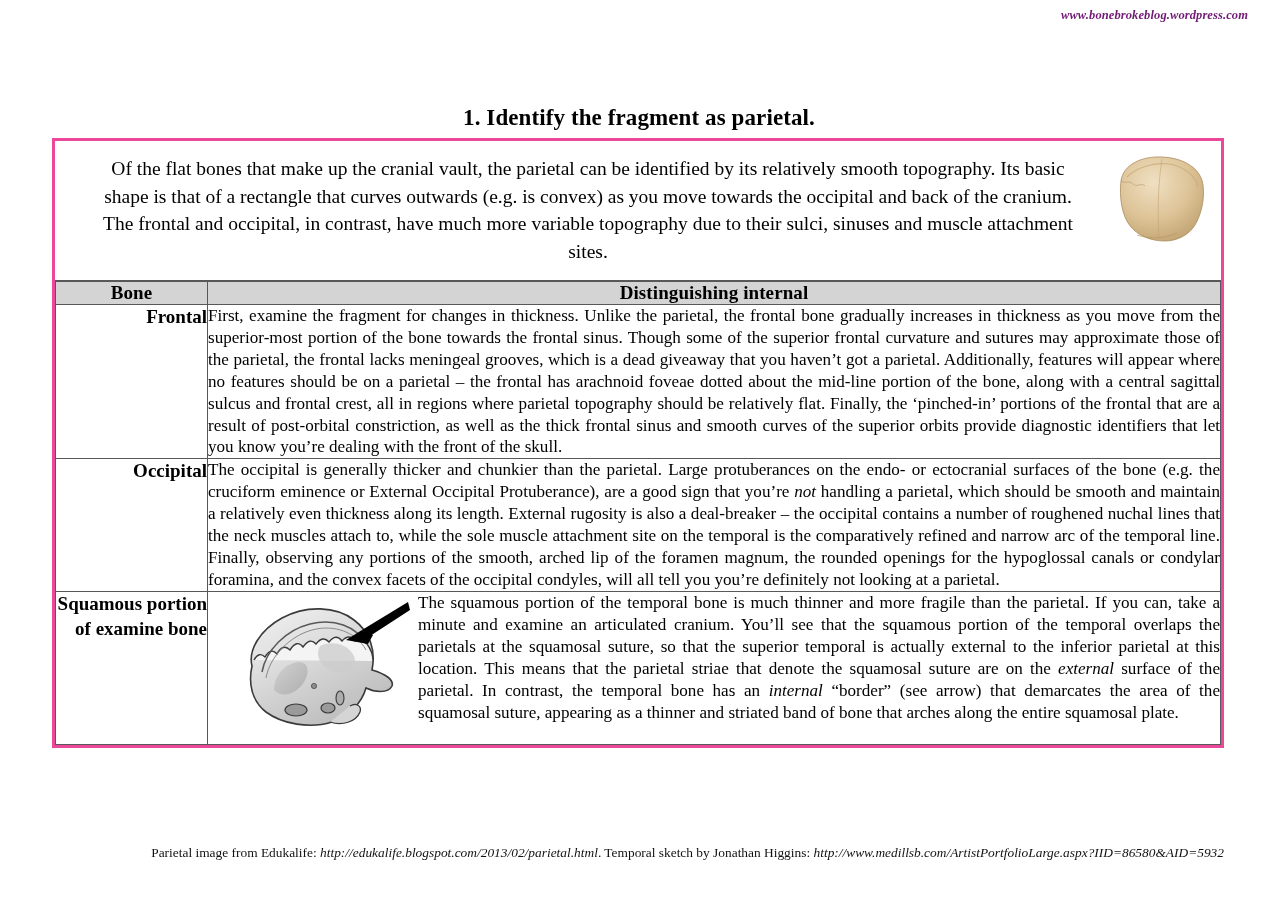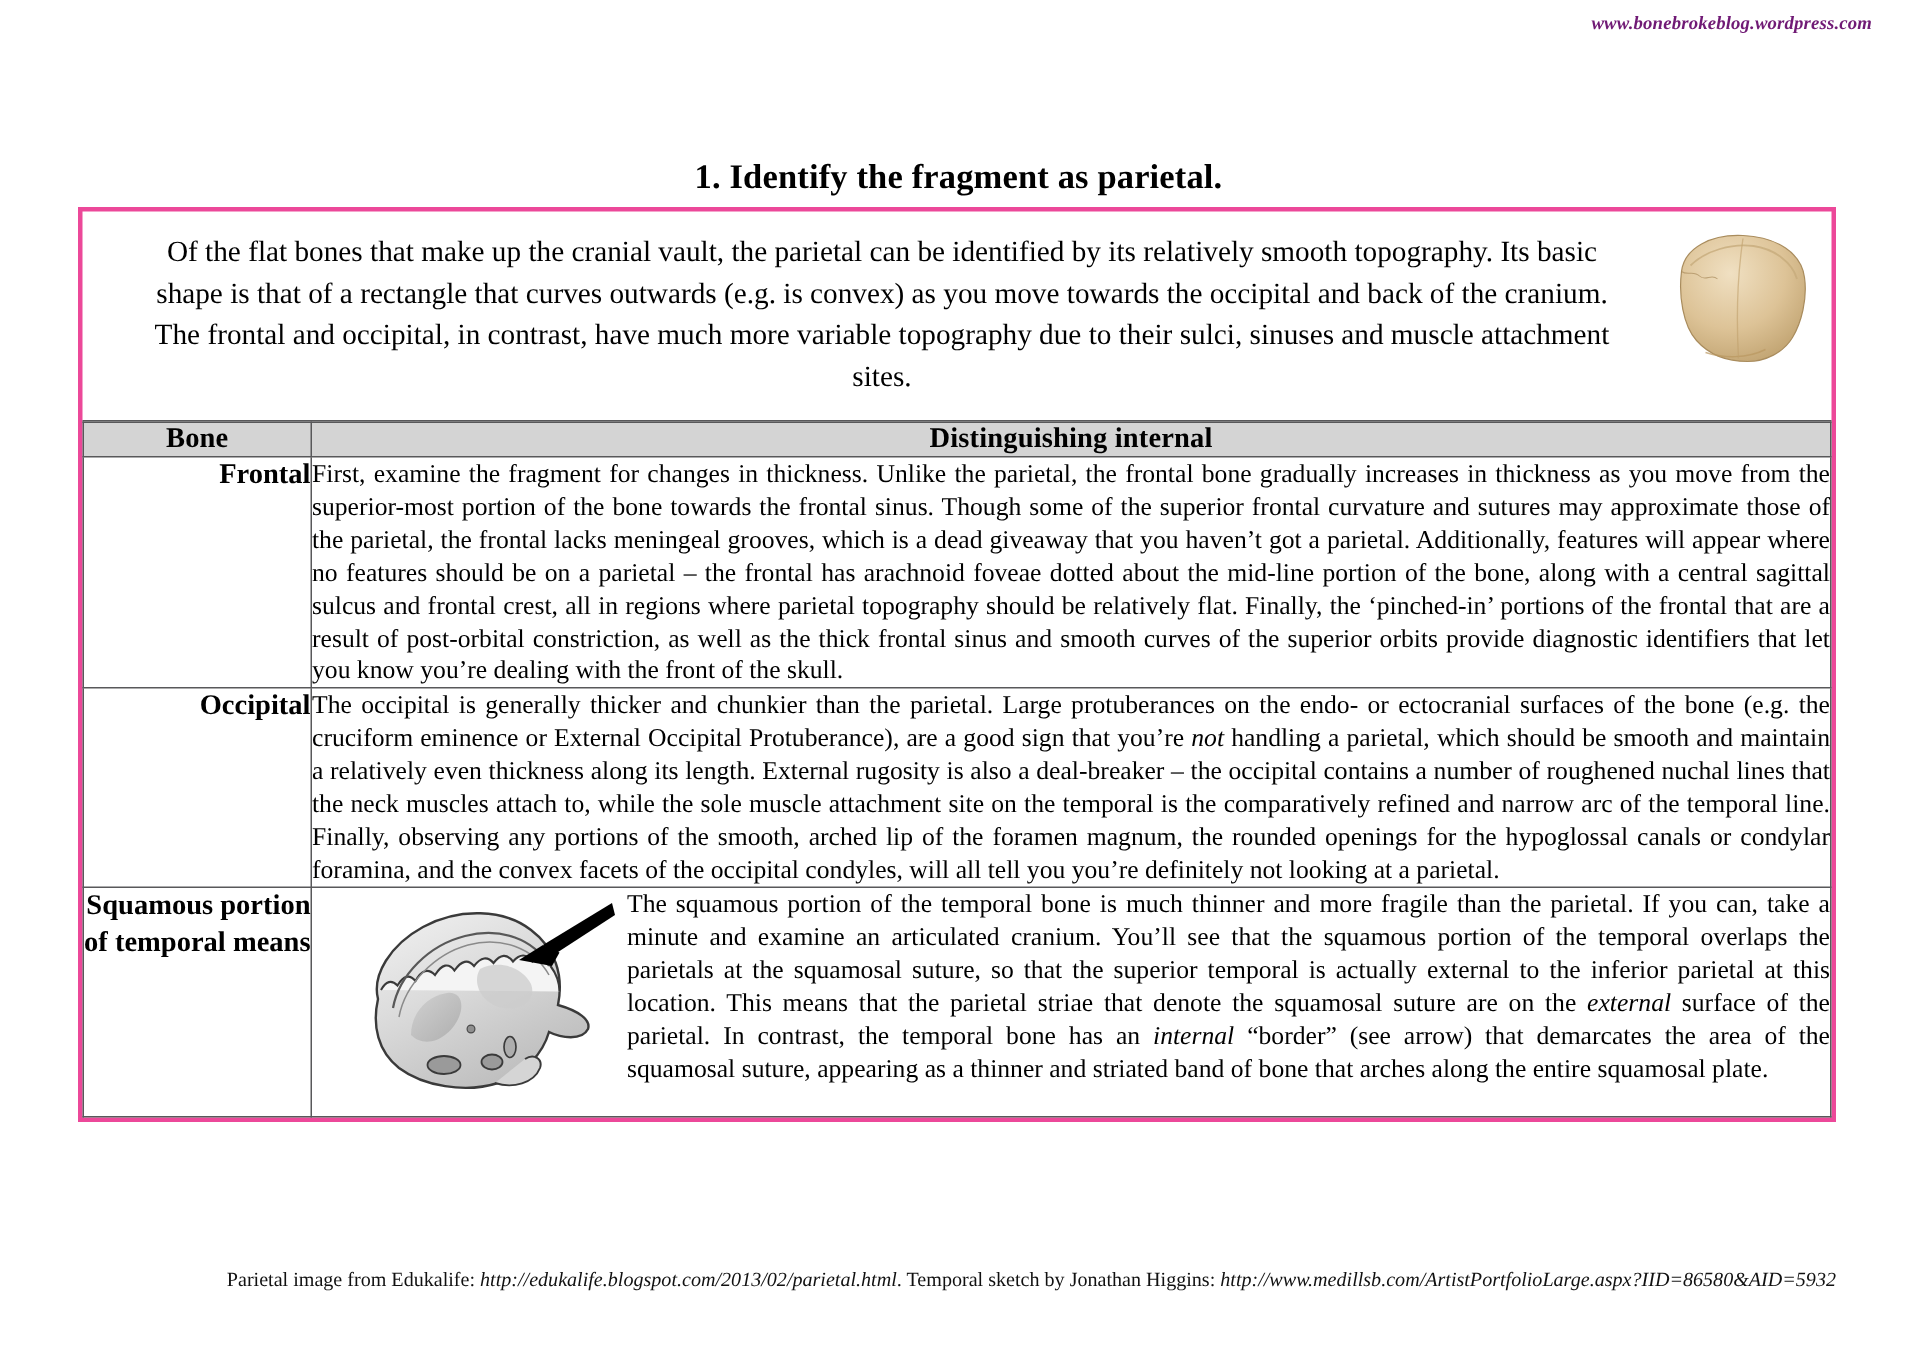--- a/index.html
+++ b/index.html
@@ -188,21 +188,21 @@
             <div class="features-text"><span>First, examine the fragment for changes in thickness. Unlike the parietal, the frontal bone gradually increases in thickness as you move from the superior-most portion of the bone towards the frontal sinus. Though some of the superior frontal curvature and sutures may approximate those of the parietal, the frontal lacks meningeal grooves, which is a dead giveaway that you haven’t got a parietal. Additionally, features will appear where no features should be on a parietal – the frontal has arachnoid foveae dotted about the mid-line portion of the bone, along with a central sagittal sulcus and frontal crest, all in regions where parietal topography should be relatively flat. Finally, the ‘pinched-in’ portions of the frontal that are a result of post-orbital constriction, as well as the thick frontal sinus and smooth curves of the superior orbits provide diagnostic identifiers that let you know you’re dealing with the front of the skull.</span></div>
           </td>
         </tr>
         <tr>
           <td class="bone-name">Occipital</td>
           <td class="features">
             <div class="features-text"><span>The occipital is generally thicker and chunkier than the parietal. Large protuberances on the endo- or ectocranial surfaces of the bone (e.g. the cruciform eminence or External Occipital Protuberance), are a good sign that you’re </span><i>not</i><span> handling a parietal, which should be smooth and maintain a relatively even thickness along its length. External rugosity is also a deal-breaker – the occipital contains a number of roughened nuchal lines that the neck muscles attach to, while the sole muscle attachment site on the temporal is the comparatively refined and narrow arc of the temporal line. Finally, observing any portions of the smooth, arched lip of the foramen magnum, the rounded openings for the hypoglossal canals or condylar foramina, and the convex facets of the occipital condyles, will all tell you you’re definitely not looking at a parietal.</span></div>
           </td>
         </tr>
         <tr>
-          <td class="bone-name">Squamous portion of temporal means</td>
+          <td class="bone-name">Squamous portion of examine bone</td>
           <td class="features temporal-cell">
             <svg viewBox="0 0 200 148" preserveAspectRatio="xMidYMid meet" class="temporal-sketch">
   <defs>
     <linearGradient id="skGrad" x1="0" y1="0" x2="0.6" y2="1">
       <stop offset="0%" stop-color="#f2f2f2"></stop>
       <stop offset="45%" stop-color="#dcdcdc"></stop>
       <stop offset="100%" stop-color="#bdbdbd"></stop>
     </linearGradient>
     <linearGradient id="skGrad2" x1="0" y1="0" x2="1" y2="1">
       <stop offset="0%" stop-color="#cfcfcf"></stop>

